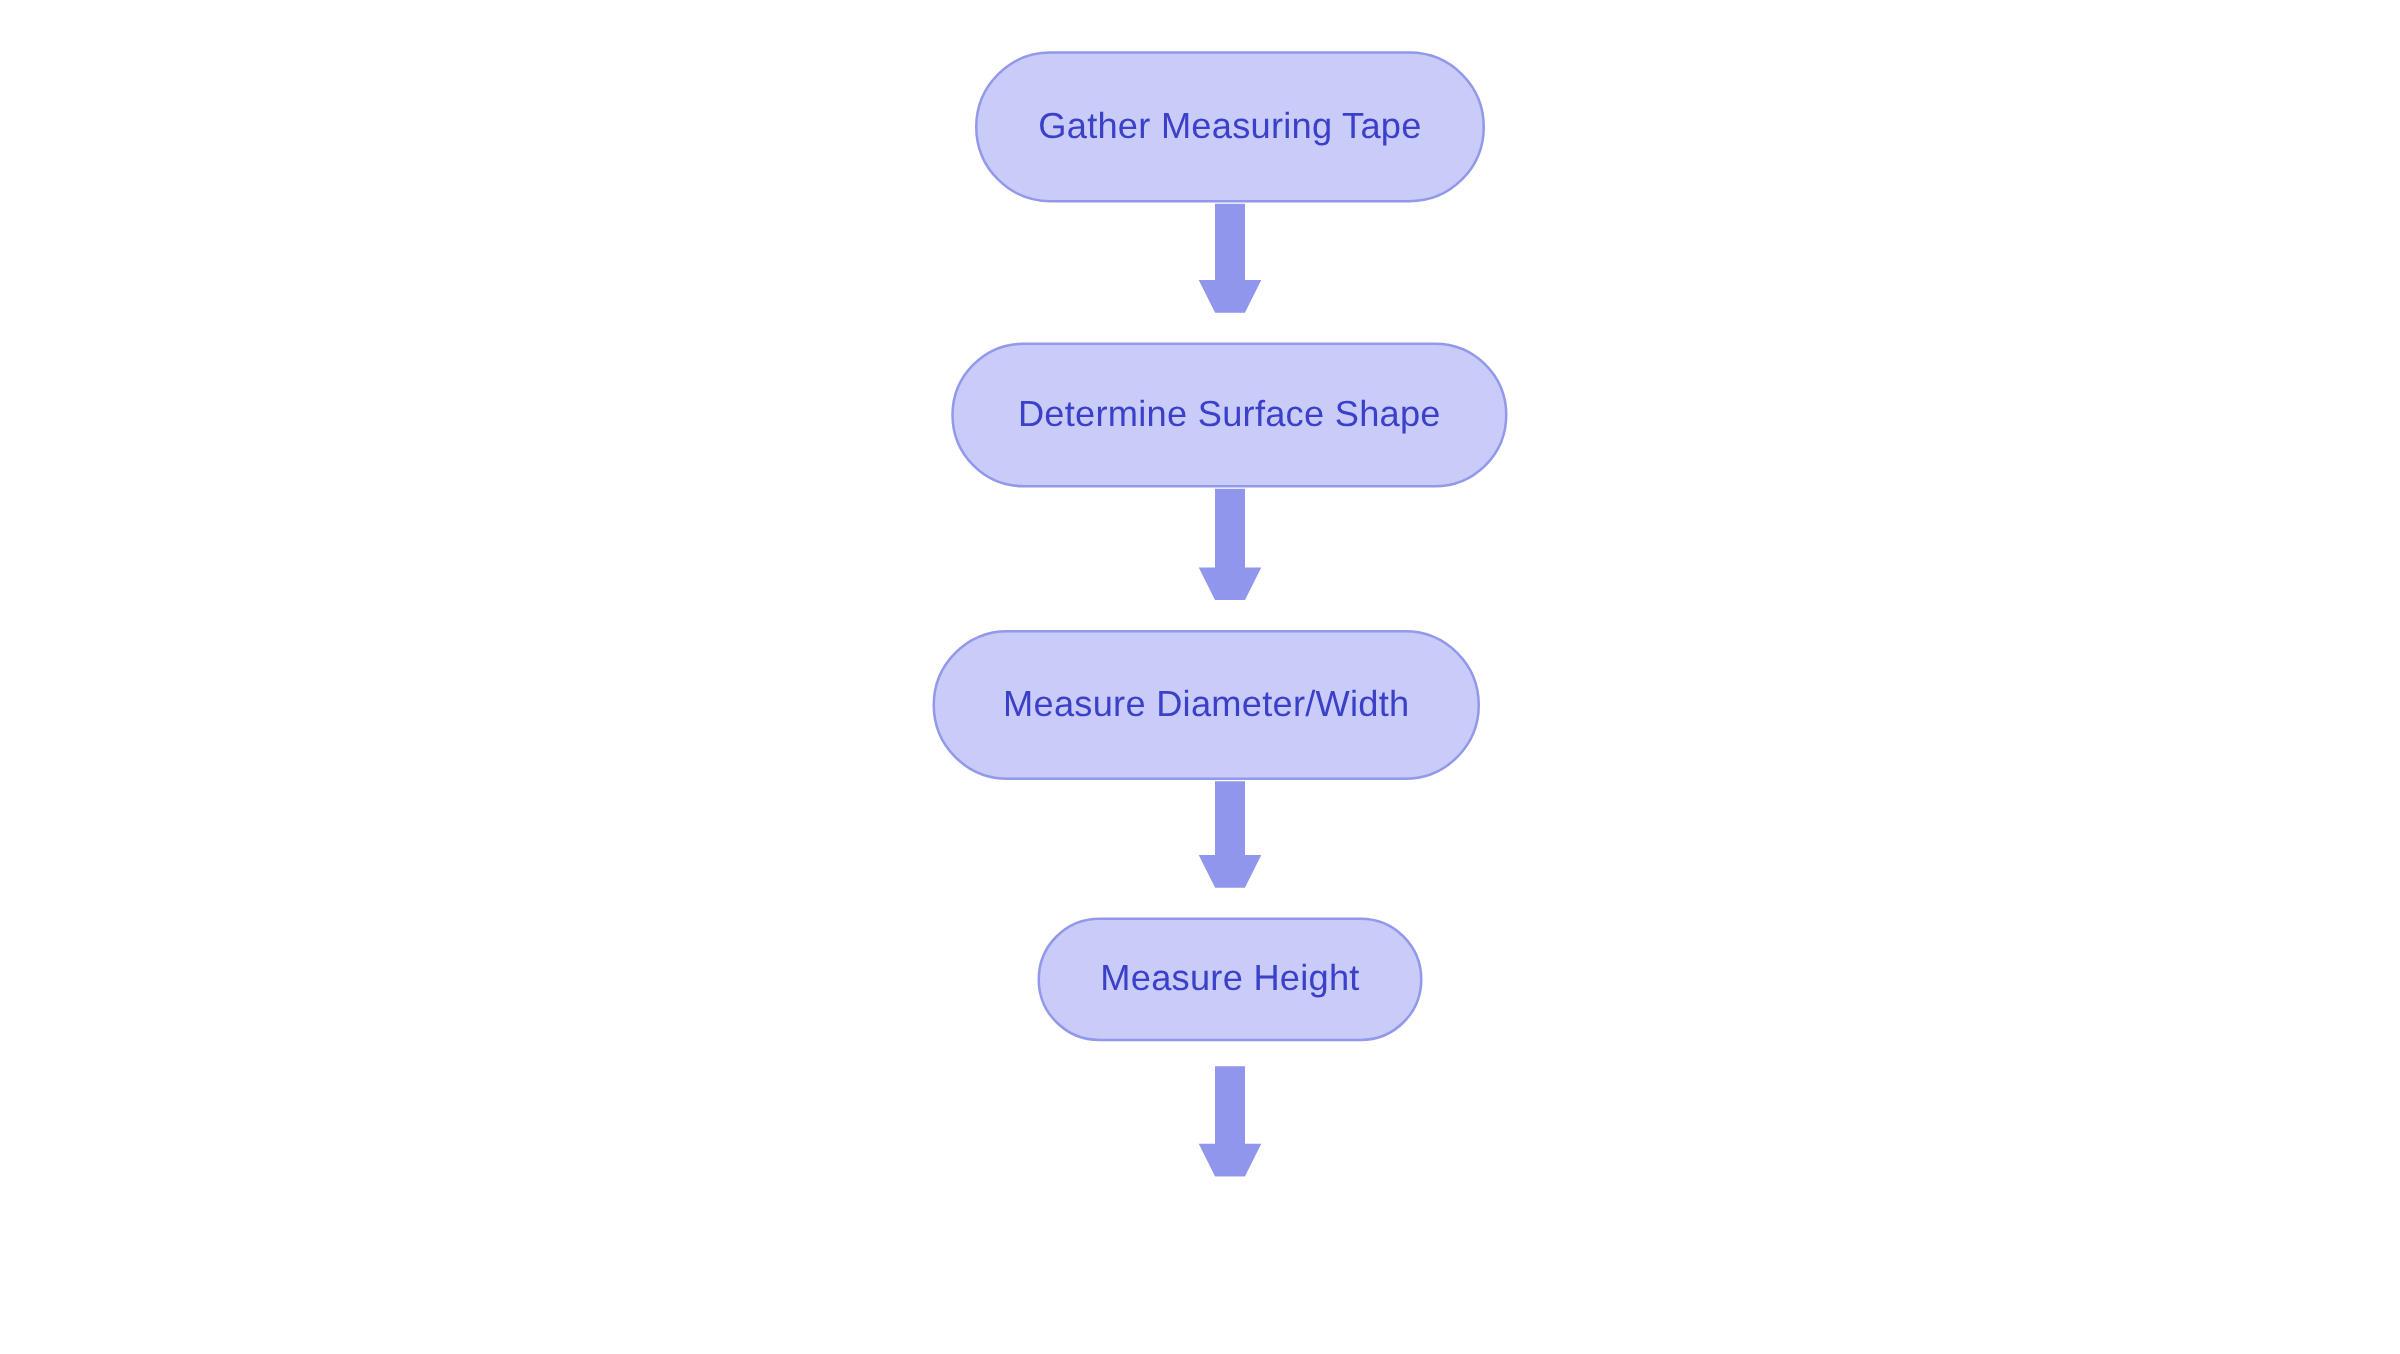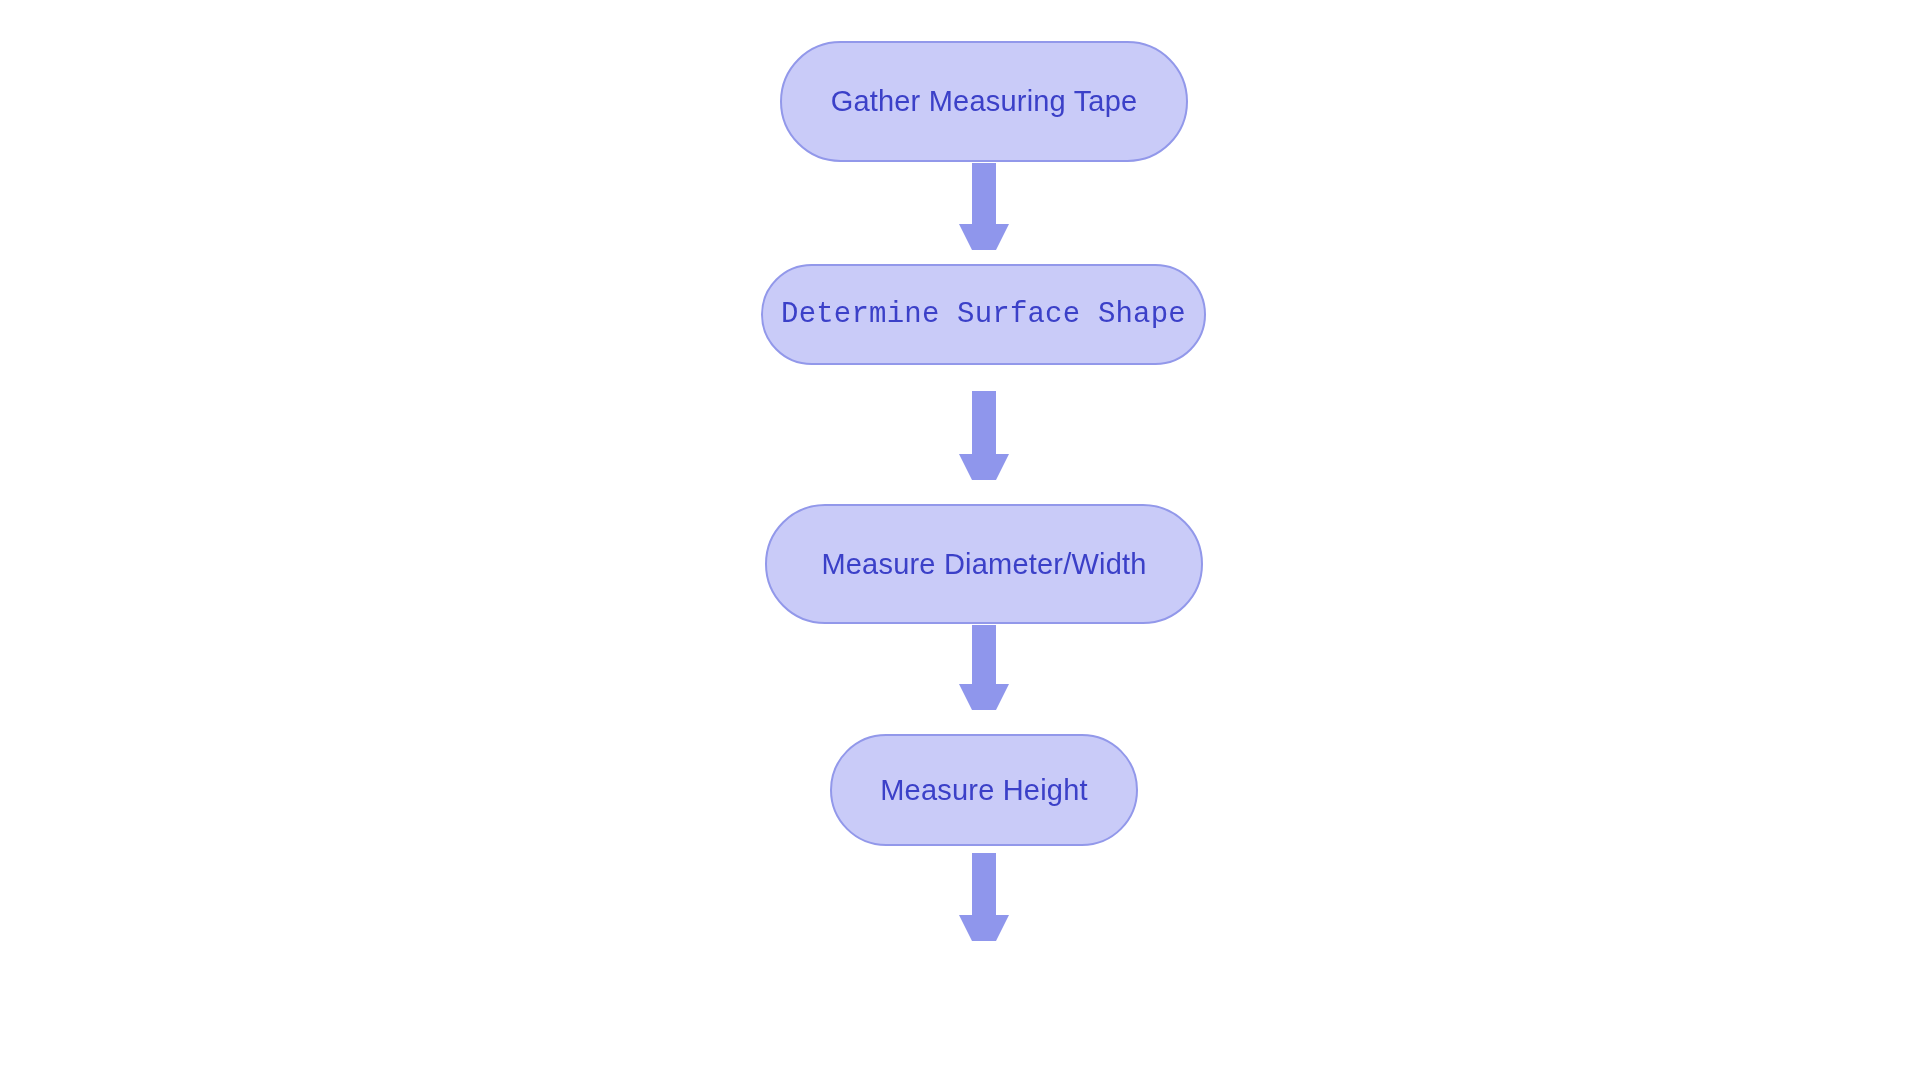--- a/index.html
+++ b/index.html
@@ -30,23 +30,23 @@
     border: 2px solid var(--node_border);
     border-radius: 62px;
     color: var(--text_color);
     font-size: 29px;
     font-weight: 400;
     letter-spacing: 0.2px;
     text-align: center;
     white-space: nowrap;
   }
   .node-1 { left: 756px; top: 17px;  width: 408px; height: 121px; }
-  .node-2 { left: 737px; top: 240px; width: 445px; height: 101px; font-family: Liberation Mono, monospace; }
-  .node-3 { left: 741px; top: 480px; width: 438px; height: 120px; }
-  .node-4 { left: 806px; top: 710px; width: 308px; height: 112px; }
+  .node-2 { left: 737px; top: 250px; width: 445px; height: 116px; }
+  .node-3 { left: 722px; top: 480px; width: 438px; height: 120px; }
+  .node-4 { left: 806px; top: 710px; width: 308px; height: 99px; }
   .node-5 { left: 761px; top: 941px; width: 398px; height: 120px; }
 
   .arrow {
     position: absolute;
     left: 946px;           
     width: 28px;
   }
   .arrow-1 { top: 139px; height: 111px; }
   .arrow-2 { top: 367px; height: 113px; }
   .arrow-3 { top: 601px; height: 109px; }

